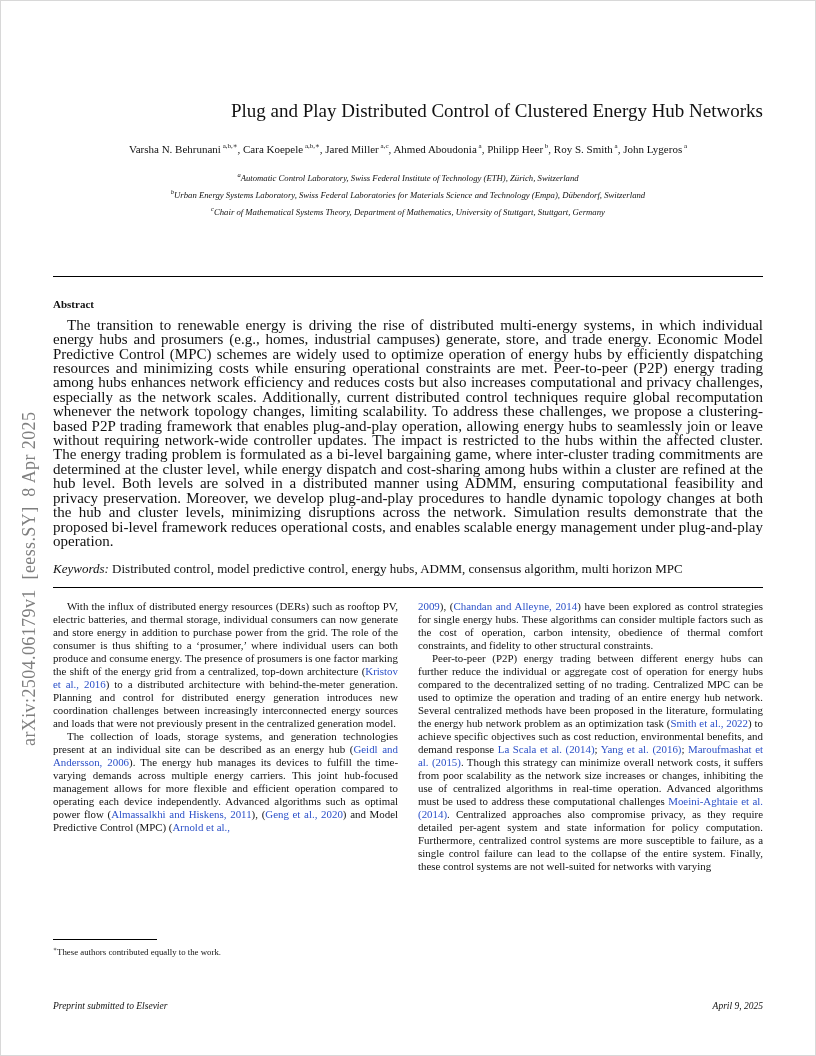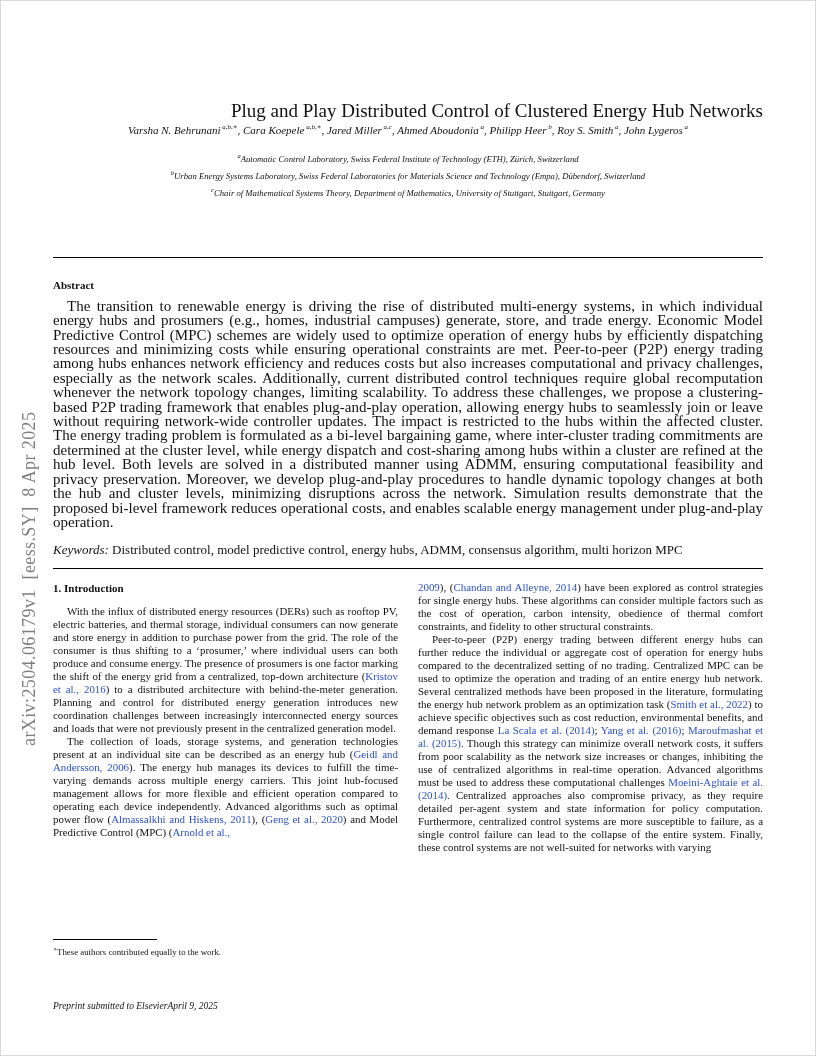--- a/index.html
+++ b/index.html
@@ -25,23 +25,23 @@
     white-space:pre;
     letter-spacing:0.4px;
   }
   h1.title {
     font-size:19px;
     font-weight:400;
     text-align:right;
     line-height:24px;
   }
   .authors {
+    margin-top:19px;
     font-size:11px;
     text-align:center;
-    font-style:italic;
   }
   .authors sup { font-size:7px; }
   .affils {
     margin-top:13px;
     font-size:8.7px;
     font-style:italic;
     text-align:center;
     line-height:13.5px;
   }
   .affils sup { font-size:6.5px; }
@@ -100,20 +100,21 @@
   }
   .footnote p {
     font-size:8.8px;
     line-height:11px;
   }
   .footnote sup { font-size:6px; }
   .page-footer {
     position:absolute;
     top:1000px; left:52px; right:52px;
     display:flex;
+    justify-content:space-between;
     font-style:italic;
     font-size:9.5px;
   }
 </style>
 </head>
 <body>
 
 <div class="page">
 
   <div class="arxiv-side">arXiv:2504.06179v1  [eess.SY]  8 Apr 2025</div>
@@ -132,21 +133,20 @@
 
   <div class="abs-heading">Abstract</div>
   <p class="abstract-text">The transition to renewable energy is driving the rise of distributed multi-energy systems, in which individual energy hubs and prosumers (e.g., homes, industrial campuses) generate, store, and trade energy. Economic Model Predictive Control (MPC) schemes are widely used to optimize operation of energy hubs by efficiently dispatching resources and minimizing costs while ensuring operational constraints are met. Peer-to-peer (P2P) energy trading among hubs enhances network efficiency and reduces costs but also increases computational and privacy challenges, especially as the network scales. Additionally, current distributed control techniques require global recomputation whenever the network topology changes, limiting scalability. To address these challenges, we propose a clustering-based P2P trading framework that enables plug-and-play operation, allowing energy hubs to seamlessly join or leave without requiring network-wide controller updates. The impact is restricted to the hubs within the affected cluster. The energy trading problem is formulated as a bi-level bargaining game, where inter-cluster trading commitments are determined at the cluster level, while energy dispatch and cost-sharing among hubs within a cluster are refined at the hub level. Both levels are solved in a distributed manner using ADMM, ensuring computational feasibility and privacy preservation. Moreover, we develop plug-and-play procedures to handle dynamic topology changes at both the hub and cluster levels, minimizing disruptions across the network. Simulation results demonstrate that the proposed bi-level framework reduces operational costs, and enables scalable energy management under plug-and-play operation.</p>
 
   <p class="keywords"><span class="kw-label">Keywords:</span><span>  Distributed control, model predictive control, energy hubs, ADMM, consensus algorithm, multi horizon MPC</span></p>
 
   <hr class="rule below-keywords">
 
   <div class="columns">
     <div class="col">
-      <h2 class="section-heading">1. Introduction</h2>
       <p class="para"><span>With the influx of distributed energy resources (DERs) such as rooftop PV, electric batteries, and thermal storage, individual consumers can now generate and store energy in addition to purchase power from the grid. The role of the consumer is thus shifting to a ‘prosumer,’ where individual users can both produce and consume energy. The presence of prosumers is one factor marking the shift of the energy grid from a centralized, top-down architecture (</span><span class="cite">Kristov et al., 2016</span><span>) to a distributed architecture with behind-the-meter generation. Planning and control for distributed energy generation introduces new coordination challenges between increasingly interconnected energy sources and loads that were not previously present in the centralized generation model.</span></p>
       <p class="para"><span>The collection of loads, storage systems, and generation technologies present at an individual site can be described as an energy hub (</span><span class="cite">Geidl and Andersson, 2006</span><span>). The energy hub manages its devices to fulfill the time-varying demands across multiple energy carriers. This joint hub-focused management allows for more flexible and efficient operation compared to operating each device independently. Advanced algorithms such as optimal power flow (</span><span class="cite">Almassalkhi and Hiskens, 2011</span><span>), (</span><span class="cite">Geng et al., 2020</span><span>) and Model Predictive Control (MPC) (</span><span class="cite">Arnold et al.,</span></p>
     </div>
     <div class="col">
       <p class="para noindent"><span class="cite">2009</span><span>), (</span><span class="cite">Chandan and Alleyne, 2014</span><span>) have been explored as control strategies for single energy hubs. These algorithms can consider multiple factors such as the cost of operation, carbon intensity, obedience of thermal comfort constraints, and fidelity to other structural constraints.</span></p>
       <p class="para"><span>Peer-to-peer (P2P) energy trading between different energy hubs can further reduce the individual or aggregate cost of operation for energy hubs compared to the decentralized setting of no trading. Centralized MPC can be used to optimize the operation and trading of an entire energy hub network. Several centralized methods have been proposed in the literature, formulating the energy hub network problem as an optimization task (</span><span class="cite">Smith et al., 2022</span><span>) to achieve specific objectives such as cost reduction, environmental benefits, and demand response </span><span class="cite">La Scala et al. (2014)</span><span>; </span><span class="cite">Yang et al. (2016)</span><span>; </span><span class="cite">Maroufmashat et al. (2015)</span><span>. Though this strategy can minimize overall network costs, it suffers from poor scalability as the network size increases or changes, inhibiting the use of centralized algorithms in real-time operation. Advanced algorithms must be used to address these computational challenges </span><span class="cite">Moeini-Aghtaie et al. (2014)</span><span>. Centralized approaches also compromise privacy, as they require detailed per-agent system and state information for policy computation. Furthermore, centralized control systems are more susceptible to failure, as a single control failure can lead to the collapse of the entire system. Finally, these control systems are not well-suited for networks with varying</span></p>
     </div>
   </div>
 
   <div class="footnote">

